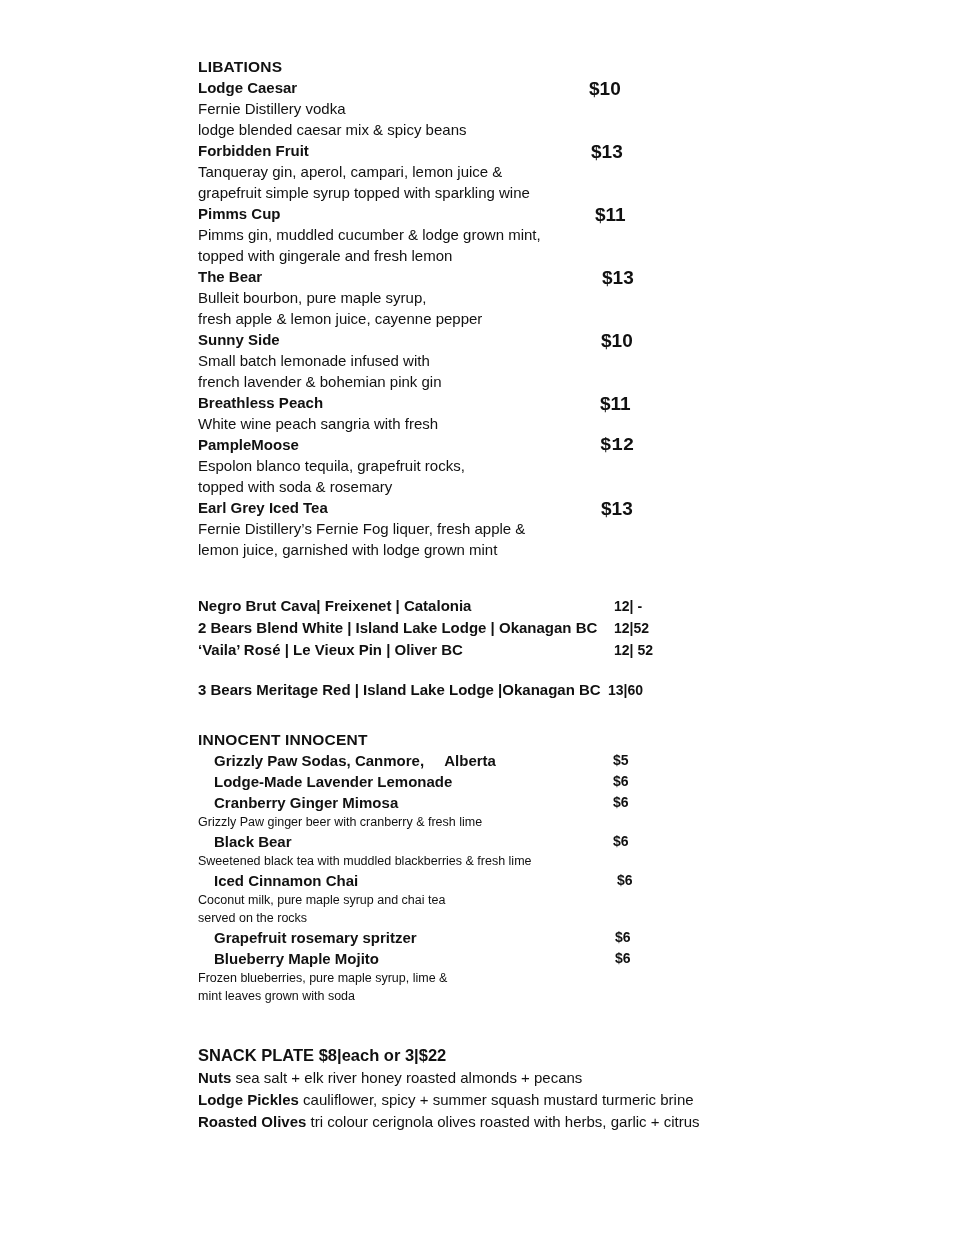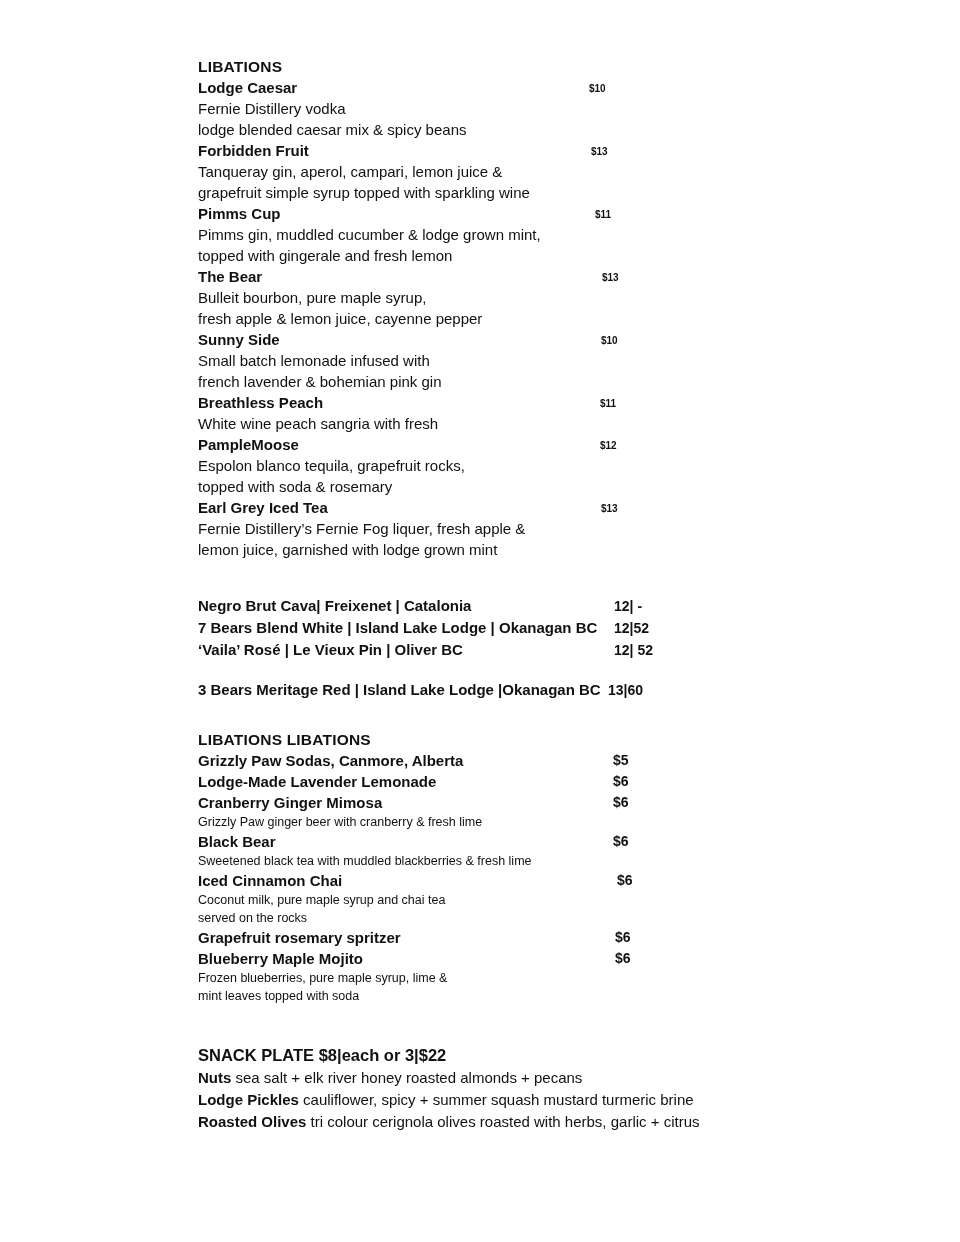--- a/index.html
+++ b/index.html
@@ -44,21 +44,21 @@
     height: 21px;
     white-space: nowrap;
   }
   .row .name {
     font-weight: bold;
     font-size: 15px;
   }
   .row .price {
     position: absolute;
     font-weight: bold;
-    font-size: 10px;
+    font-size: 19px;
   }
   .desc {
     font-size: 15px;
     line-height: 21px;
     font-weight: normal;
     white-space: nowrap;
   }
 
   
   .libations { }
@@ -79,21 +79,21 @@
     font-weight: bold;
     font-size: 14px;
     top: 0;
     text-align: center;
   }
   .wine-gap { height: 18px; }
 
   
   .innocent { margin-top: 29px; }
   .innocent .row { line-height: 21px; height: 21px; }
-  .innocent .row .name { font-size: 15px; }
+  .innocent .row .name { font-size: 15px; margin-left: 16px; }
   .innocent .row .price { top: 0px; font-size: 14px; }
   .innocent .desc {
     font-size: 12.5px;
     line-height: 18px;
   }
 
   
   .snack { margin-top: 38px; }
   .snack-head {
     font-weight: bold;
@@ -128,56 +128,56 @@
         <div class="desc">Pimms gin, muddled cucumber &amp; lodge grown mint,</div>
         <div class="desc">topped with gingerale and fresh lemon</div>
         <div class="row"><span class="name">The Bear</span><span class="price" style="left: 404px;">$13</span></div>
         <div class="desc">Bulleit bourbon, pure maple syrup,</div>
         <div class="desc">fresh apple &amp; lemon juice, cayenne pepper</div>
         <div class="row"><span class="name">Sunny Side</span><span class="price" style="left: 403px;">$10</span></div>
         <div class="desc">Small batch lemonade infused with</div>
         <div class="desc">french lavender &amp; bohemian pink gin</div>
         <div class="row"><span class="name">Breathless Peach</span><span class="price" style="left: 402px;">$11</span></div>
         <div class="desc">White wine peach sangria with fresh</div>
-        <div class="row"><span class="name">PampleMoose</span><span class="price" style="left: 402px;">$12</span></div>
+        <div class="row"><span class="name">PampleMoose</span><span class="price" style="left: 402px; font-family: Liberation Mono, monospace;">$12</span></div>
         <div class="desc">Espolon blanco tequila, grapefruit rocks,</div>
         <div class="desc">topped with soda &amp; rosemary</div>
         <div class="row"><span class="name">Earl Grey Iced Tea</span><span class="price" style="left: 403px;">$13</span></div>
         <div class="desc">Fernie Distillery’s Fernie Fog liquer, fresh apple &amp;</div>
         <div class="desc">lemon juice, garnished with lodge grown mint</div>
       </div>
 
     <div class="wine">
       <div id="wine-list">
           <div class="wine-row"><span>Negro Brut Cava| Freixenet | Catalonia</span><span class="price" style="left: 416px;">12| -</span></div>
-          <div class="wine-row"><span>7 Bears Blend White | Island Lake Lodge | Okanagan BC</span><span class="price" style="left: 416px;">12|52</span></div>
+          <div class="wine-row"><span>2 Bears Blend White | Island Lake Lodge | Okanagan BC</span><span class="price" style="left: 416px;">12|52</span></div>
           <div class="wine-row"><span>‘Vaila’ Rosé | Le Vieux Pin | Oliver BC</span><span class="price" style="left: 416px;">12| 52</span></div>
         </div>
       <div class="wine-gap"></div>
       <div id="wine-featured">
           <div class="wine-row"><span>3 Bears Meritage Red | Island Lake Lodge |Okanagan BC</span><span class="price" style="left: 410px;">13|60</span></div>
         </div>
     </div>
 
     <div class="innocent">
-      <div class="section-head">LIBATIONS LIBATIONS</div>
+      <div class="section-head">INNOCENT INNOCENT</div>
       <div id="innocent-list">
           <div class="row"><span class="name">Grizzly Paw Sodas, Canmore, </span><span class="name larger">Alberta</span><span class="price" style="left: 415px;">$5</span></div>
           <div class="row"><span class="name">Lodge-Made Lavender Lemonade</span><span class="price" style="left: 415px;">$6</span></div>
           <div class="row"><span class="name">Cranberry Ginger Mimosa</span><span class="price" style="left: 415px;">$6</span></div>
           <div class="desc">Grizzly Paw ginger beer with cranberry &amp; fresh lime</div>
           <div class="row"><span class="name">Black Bear</span><span class="price" style="left: 415px;">$6</span></div>
           <div class="desc">Sweetened black tea with muddled blackberries &amp; fresh lime</div>
           <div class="row"><span class="name">Iced Cinnamon Chai</span><span class="price" style="left: 419px;">$6</span></div>
           <div class="desc">Coconut milk, pure maple syrup and chai tea</div>
           <div class="desc">served on the rocks</div>
           <div class="row"><span class="name">Grapefruit rosemary spritzer</span><span class="price" style="left: 417px;">$6</span></div>
           <div class="row"><span class="name">Blueberry Maple Mojito</span><span class="price" style="left: 417px;">$6</span></div>
           <div class="desc">Frozen blueberries, pure maple syrup, lime &amp;</div>
-          <div class="desc">mint leaves topped with soda</div>
+          <div class="desc">mint leaves grown with soda</div>
         </div>
     </div>
 
     <div class="snack">
       <div class="snack-head">SNACK PLATE $8|each or 3|$22</div>
       <div id="snack-list">
           <div class="snack-line"><b>Nuts</b><span> sea salt + elk river honey roasted almonds + pecans</span></div>
           <div class="snack-line"><b>Lodge Pickles</b><span> cauliflower, spicy + summer squash mustard turmeric brine</span></div>
           <div class="snack-line"><b>Roasted Olives</b><span> tri colour cerignola olives roasted with herbs, garlic + citrus</span></div>
         </div>

